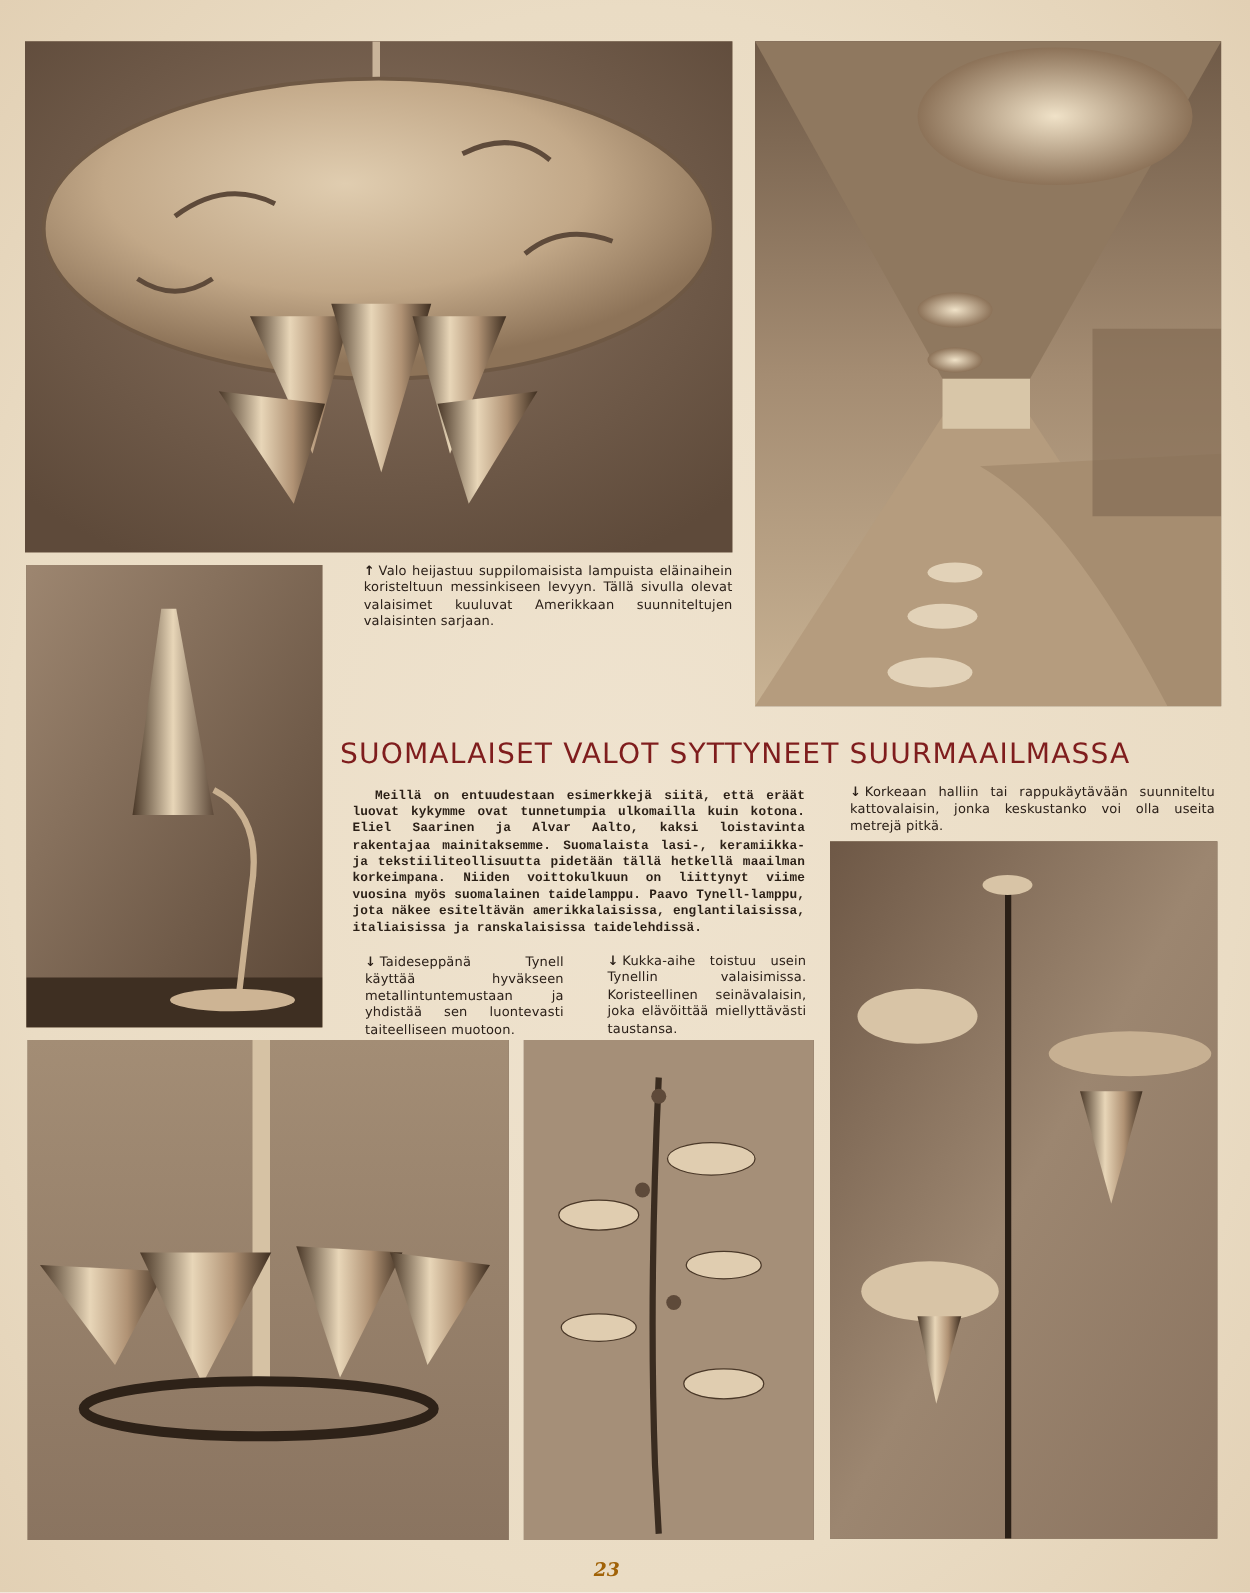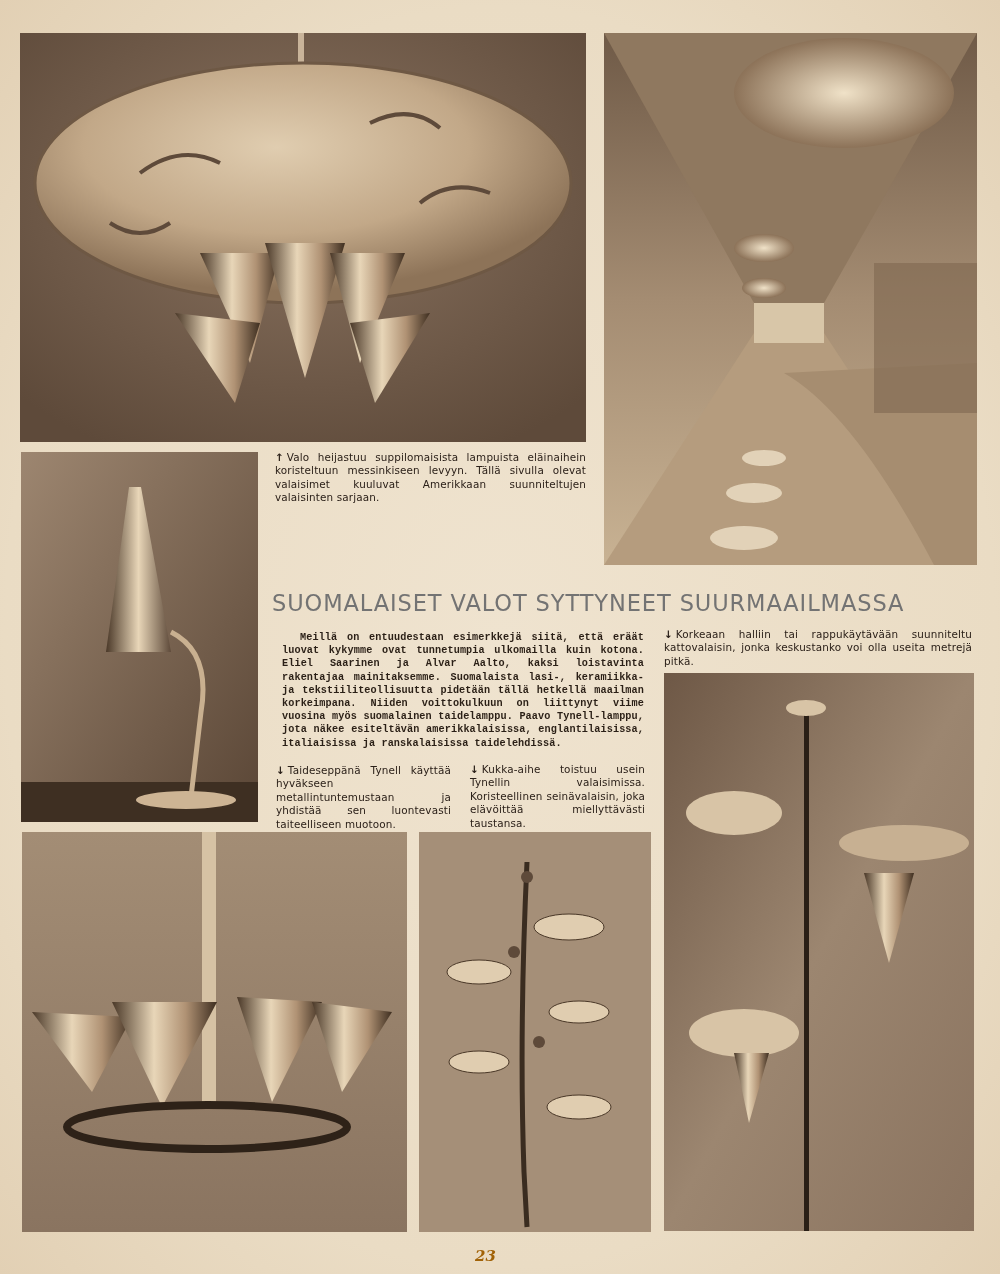--- a/index.html
+++ b/index.html
@@ -13,26 +13,26 @@
     position:absolute; overflow:hidden;
     background:#7a6450;
   }
   .photo svg { width:100%; height:100%; display:block; }
   .caption {
     position:absolute;
     font-family: "DejaVu Sans", sans-serif;
     font-size:10.4px; line-height:13.4px; color:#2b2019;
     text-align:justify; letter-spacing:0.15px;
   }
-  .caption p { margin:0 0 4px 0; text-align:justify; }
+  .caption p { margin:0 0 4px 16px; text-align:justify; }
   .arrow { font-weight:bold; margin-right:3px; }
   .headline {
     position:absolute; left:272px; top:590px; width:710px;
     font-family: "DejaVu Sans", sans-serif;
-    font-size:22.5px; letter-spacing:0.9px; color:#737373;
+    font-size:22.5px; letter-spacing:0.9px; color:#7f1d1d;
     white-space:nowrap;
   }
   .body-text {
     position:absolute; left:282px; top:631px; width:362px;
     font-family: Liberation Mono, monospace;
     font-size:10.2px; line-height:13.2px; color:#2a1f16;
     text-align:justify; text-indent:18px; font-weight:bold; letter-spacing:0.1px;
   }
   .page-number {
     position:absolute; left:475px; top:1247px;

